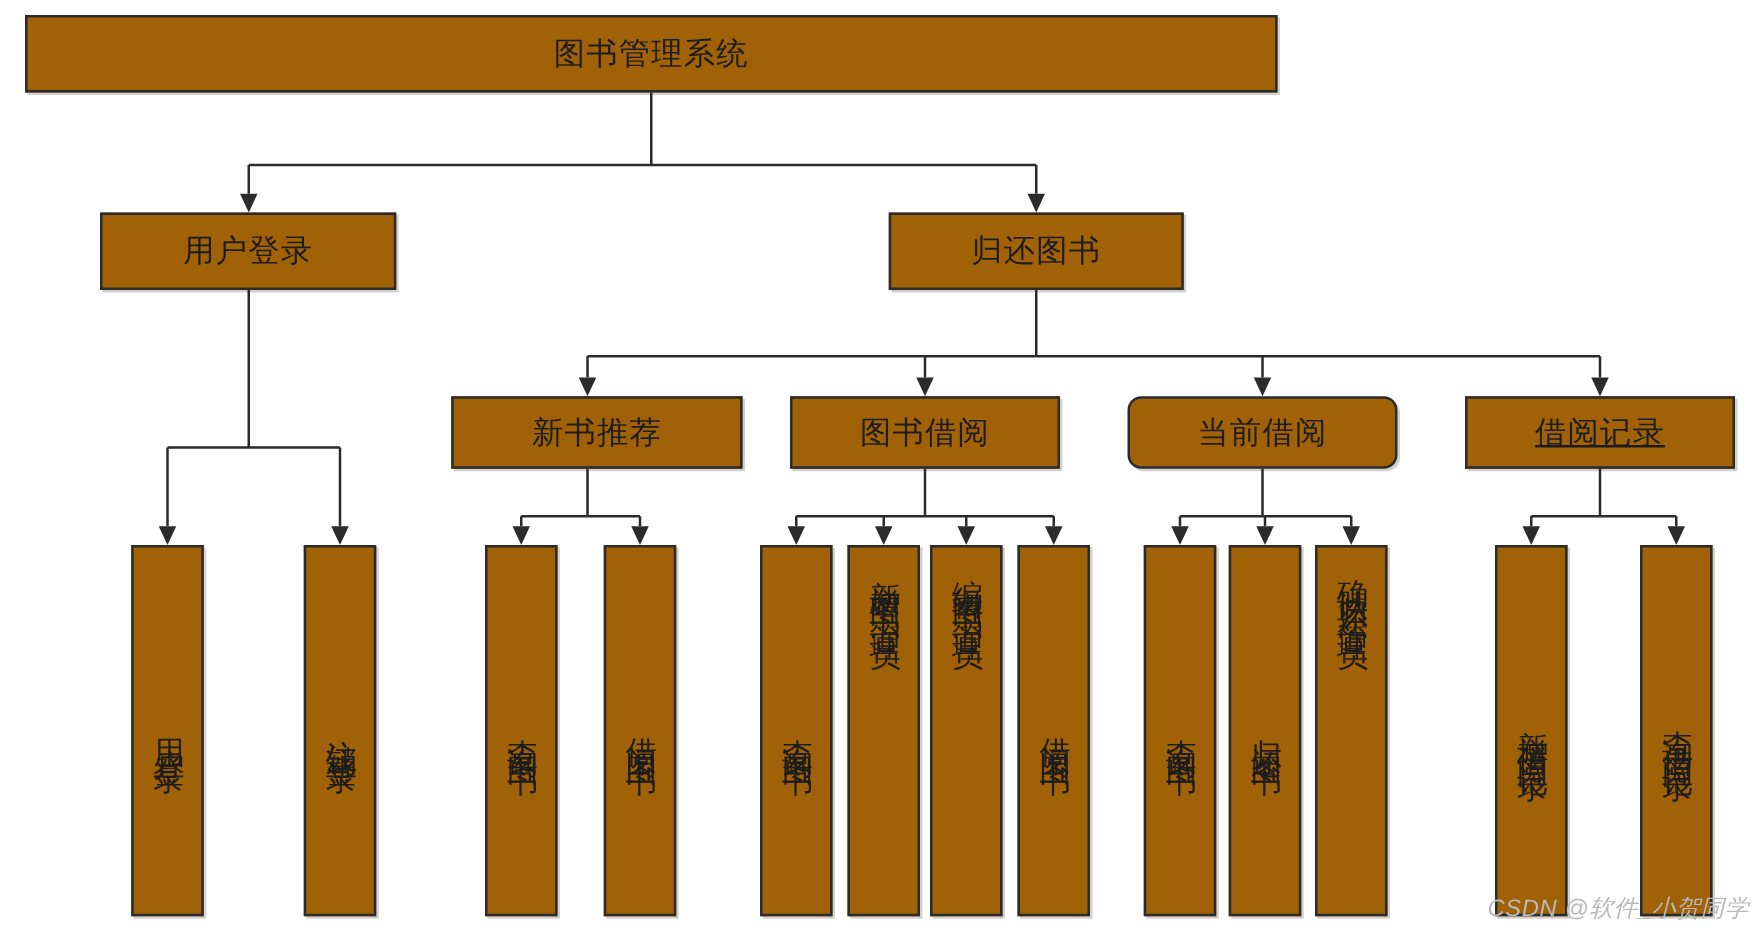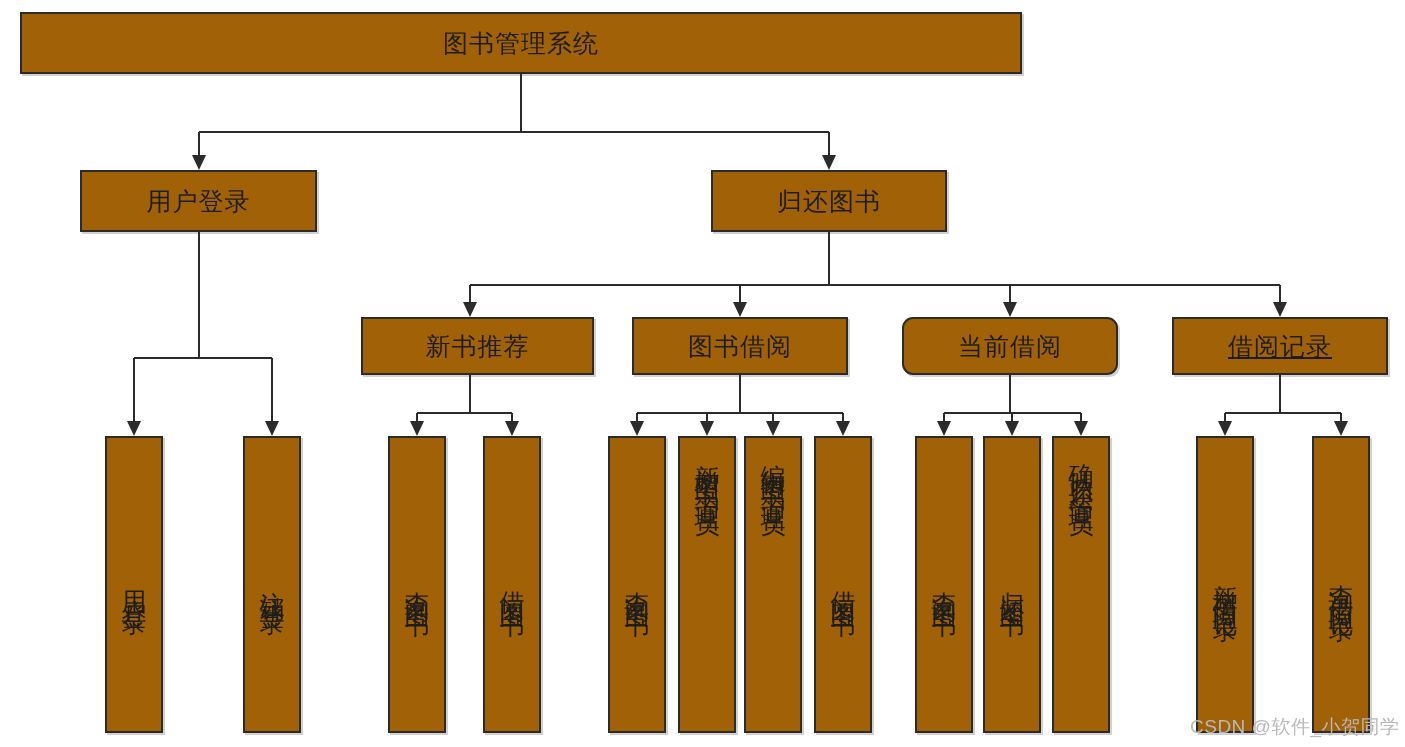--- a/index.html
+++ b/index.html
@@ -188,14 +188,14 @@
       <div class="arrow" style="left: 1005px; top: 421px;"></div>
       <div class="ln v" style="left: 1080px; top: 413px; height: 8px;"></div>
       <div class="arrow" style="left: 1074px; top: 421px;"></div>
       <div class="ln v" style="left: 1279px; top: 375px; height: 38px;"></div>
       <div class="ln h" style="left: 1225px; top: 412px; width: 116px;"></div>
       <div class="ln v" style="left: 1224px; top: 413px; height: 8px;"></div>
       <div class="arrow" style="left: 1218px; top: 421px;"></div>
       <div class="ln v" style="left: 1340px; top: 413px; height: 8px;"></div>
       <div class="arrow" style="left: 1334px; top: 421px;"></div>
     </div>
-  <div id="watermark" style="left: 1190px; top: 714px;">CSDN @软件_小贺同学</div>
+  <div id="watermark" style="left: 1190px; top: 714px; font-style: italic;">CSDN @软件_小贺同学</div>
 </div>
 
 </body></html>

